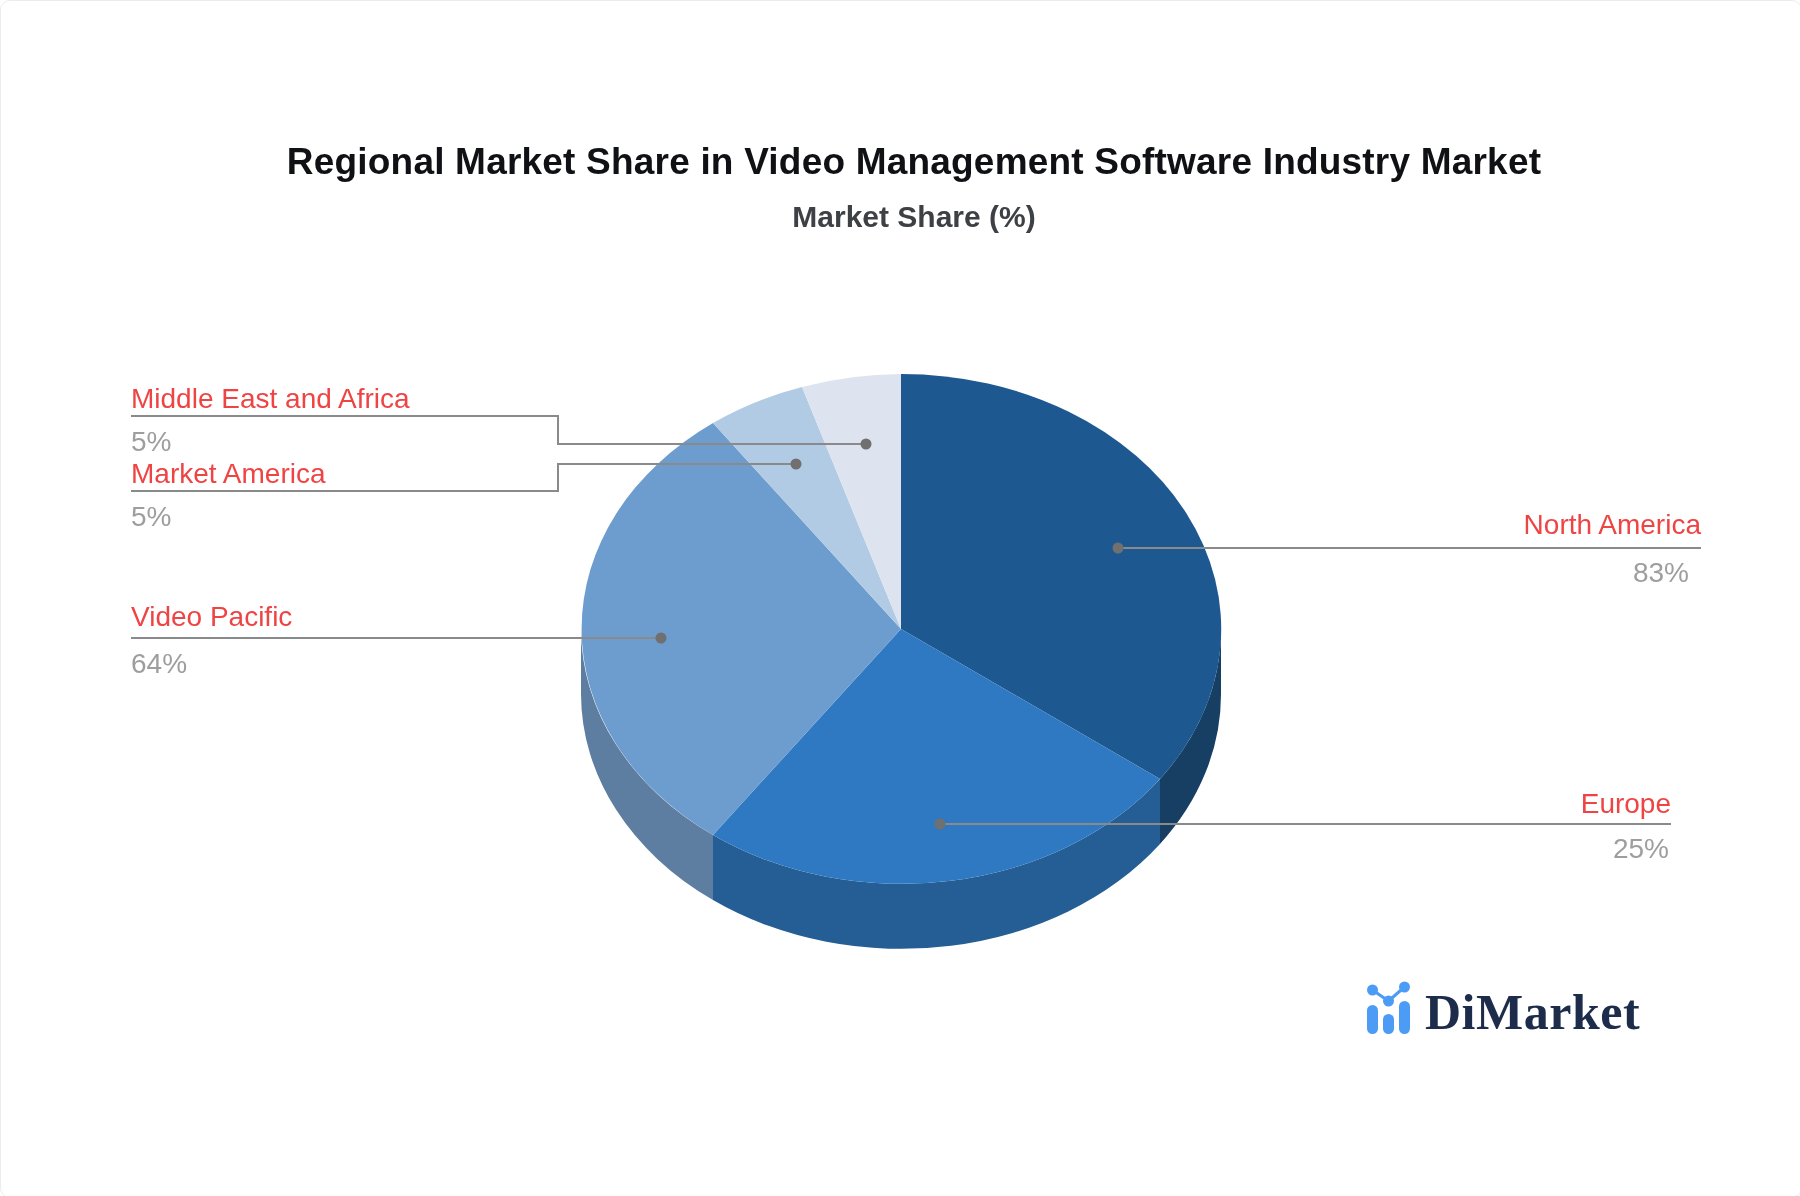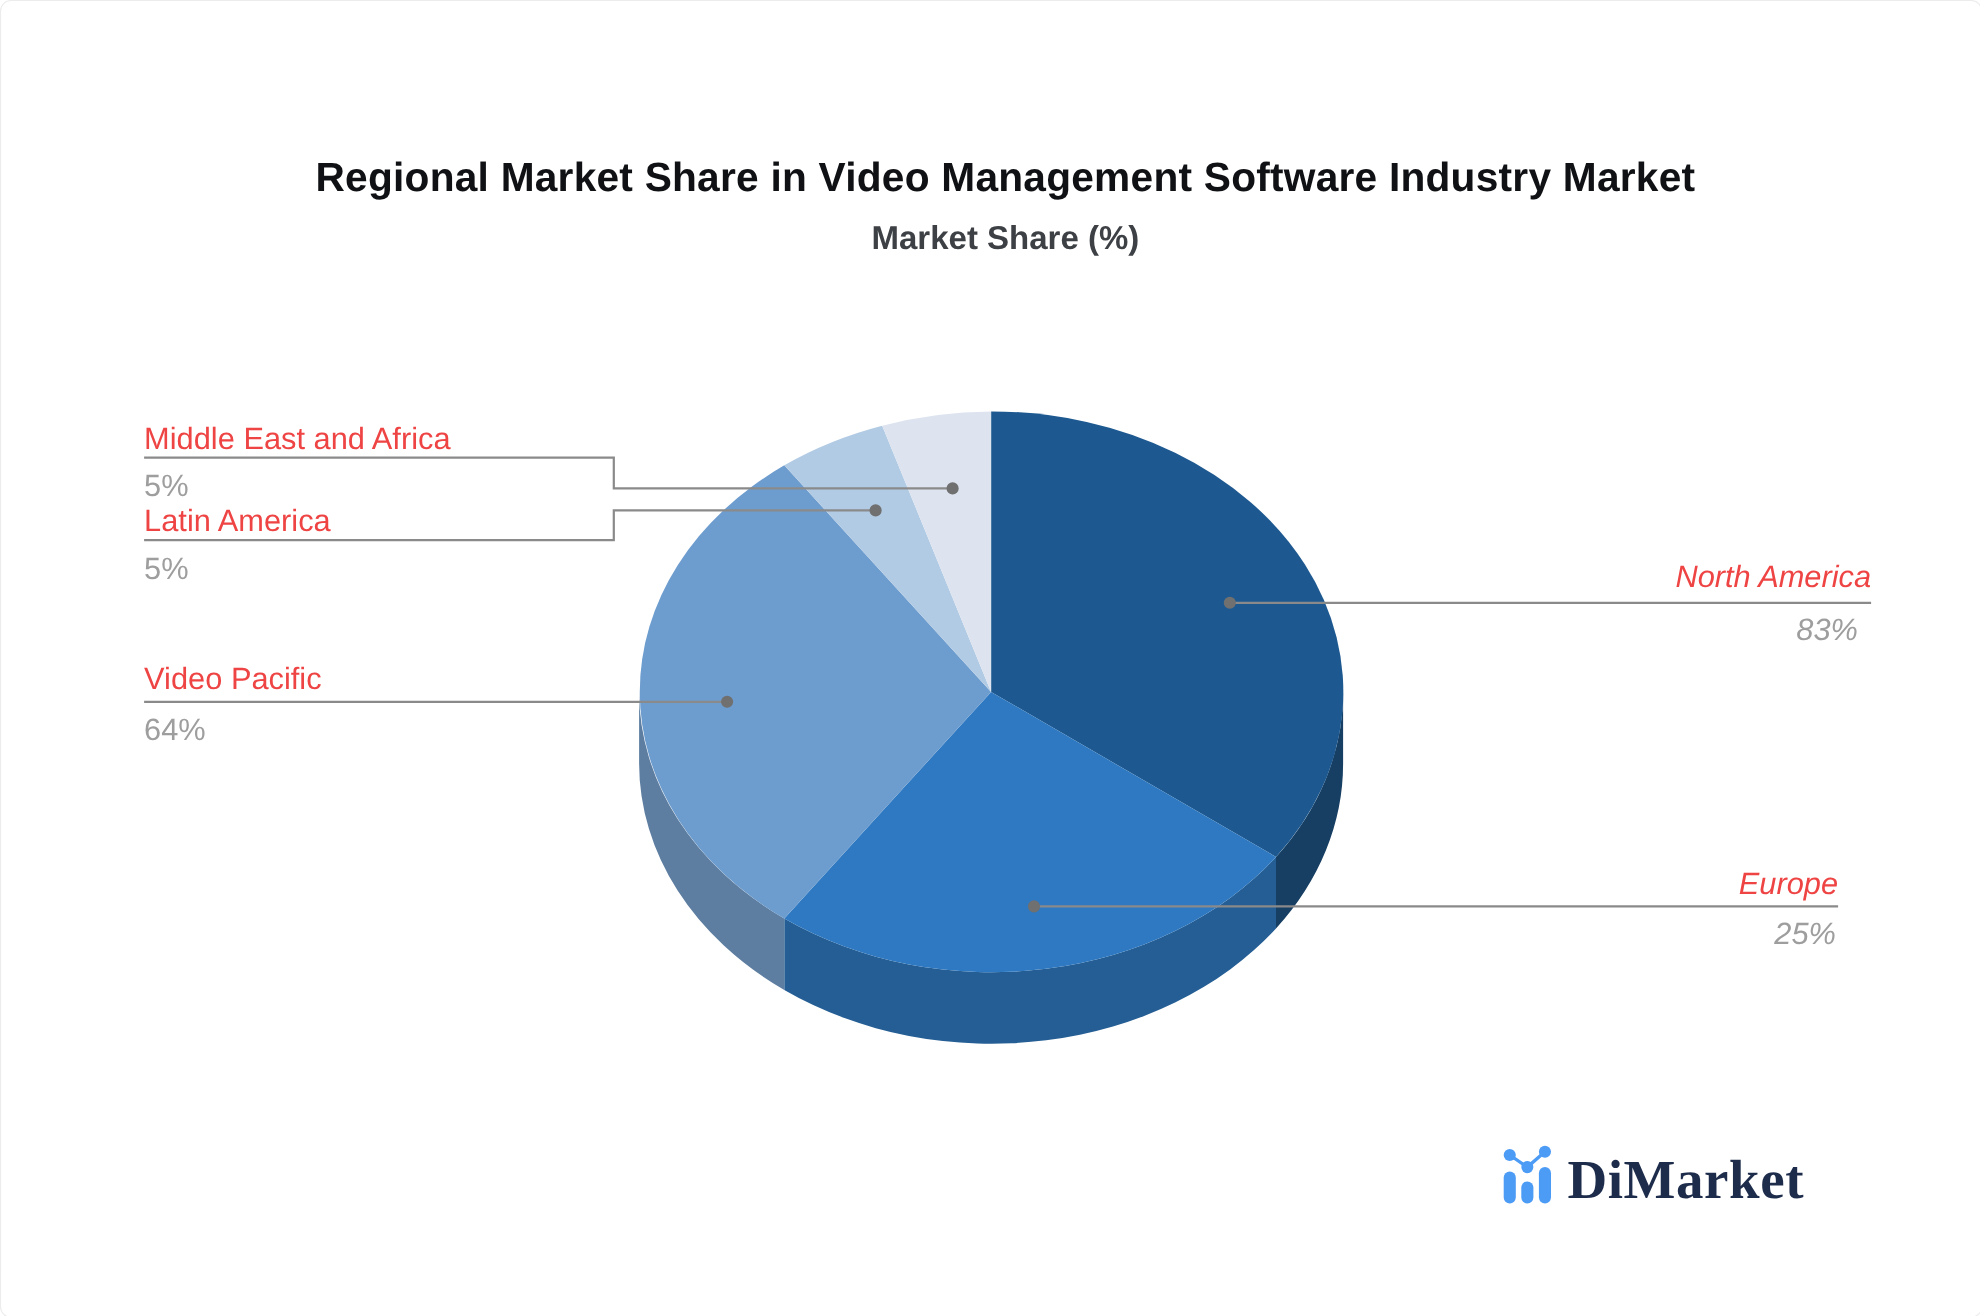--- a/index.html
+++ b/index.html
@@ -21,23 +21,23 @@
   .subtitle{
     position:absolute;left:13px;top:199px;width:1800px;
     text-align:center;font-size:30px;font-weight:700;color:#3d4044;
   }
   .slice-name{
     position:absolute;font-size:28px;color:#ef4444;line-height:1;white-space:nowrap;
   }
   .slice-pct{
     position:absolute;font-size:28px;color:#9e9e9e;line-height:1;white-space:nowrap;
   }
-  .right-align{text-align:right;font-style:italic;}
+  .right-align{text-align:right;}
   .logo{
-    position:absolute;left:1360px;top:1036px;height:62px;
+    position:absolute;left:1360px;top:976px;height:62px;
     display:flex;align-items:flex-start;
   }
   .logo-text{
     position:absolute;left:64px;top:10px;
     font-family:"Liberation Serif", serif;
     font-size:50px;font-weight:700;color:#1d2c4b;line-height:1;
     letter-spacing:0.5px;
   }
 </style>
 </head>
@@ -72,21 +72,21 @@
       <circle cx="795" cy="463" r="5.5" fill="#707070"></circle>
       <circle cx="660" cy="637" r="5.5" fill="#707070"></circle>
       <circle cx="1117" cy="547" r="5.5" fill="#707070"></circle>
       <circle cx="939" cy="823" r="5.5" fill="#707070"></circle>
     </g>
   </svg>
 
   <div class="slice-name" style="left:130px;top:384px">Middle East and Africa</div>
   <div class="slice-pct" style="left:130px;top:427px">5%</div>
 
-  <div class="slice-name" style="left:130px;top:459px">Latin America</div>
+  <div class="slice-name" style="left:130px;top:459px">Market America</div>
   <div class="slice-pct" style="left:130px;top:502px">5%</div>
 
   <div class="slice-name" style="left:130px;top:602px">Video Pacific</div>
   <div class="slice-pct" style="left:130px;top:649px">64%</div>
 
   <div class="slice-name right-align" style="right:100px;top:510px">North America</div>
   <div class="slice-pct right-align" style="right:112px;top:558px">83%</div>
 
   <div class="slice-name right-align" style="right:130px;top:789px">Europe</div>
   <div class="slice-pct right-align" style="right:132px;top:834px">25%</div>

